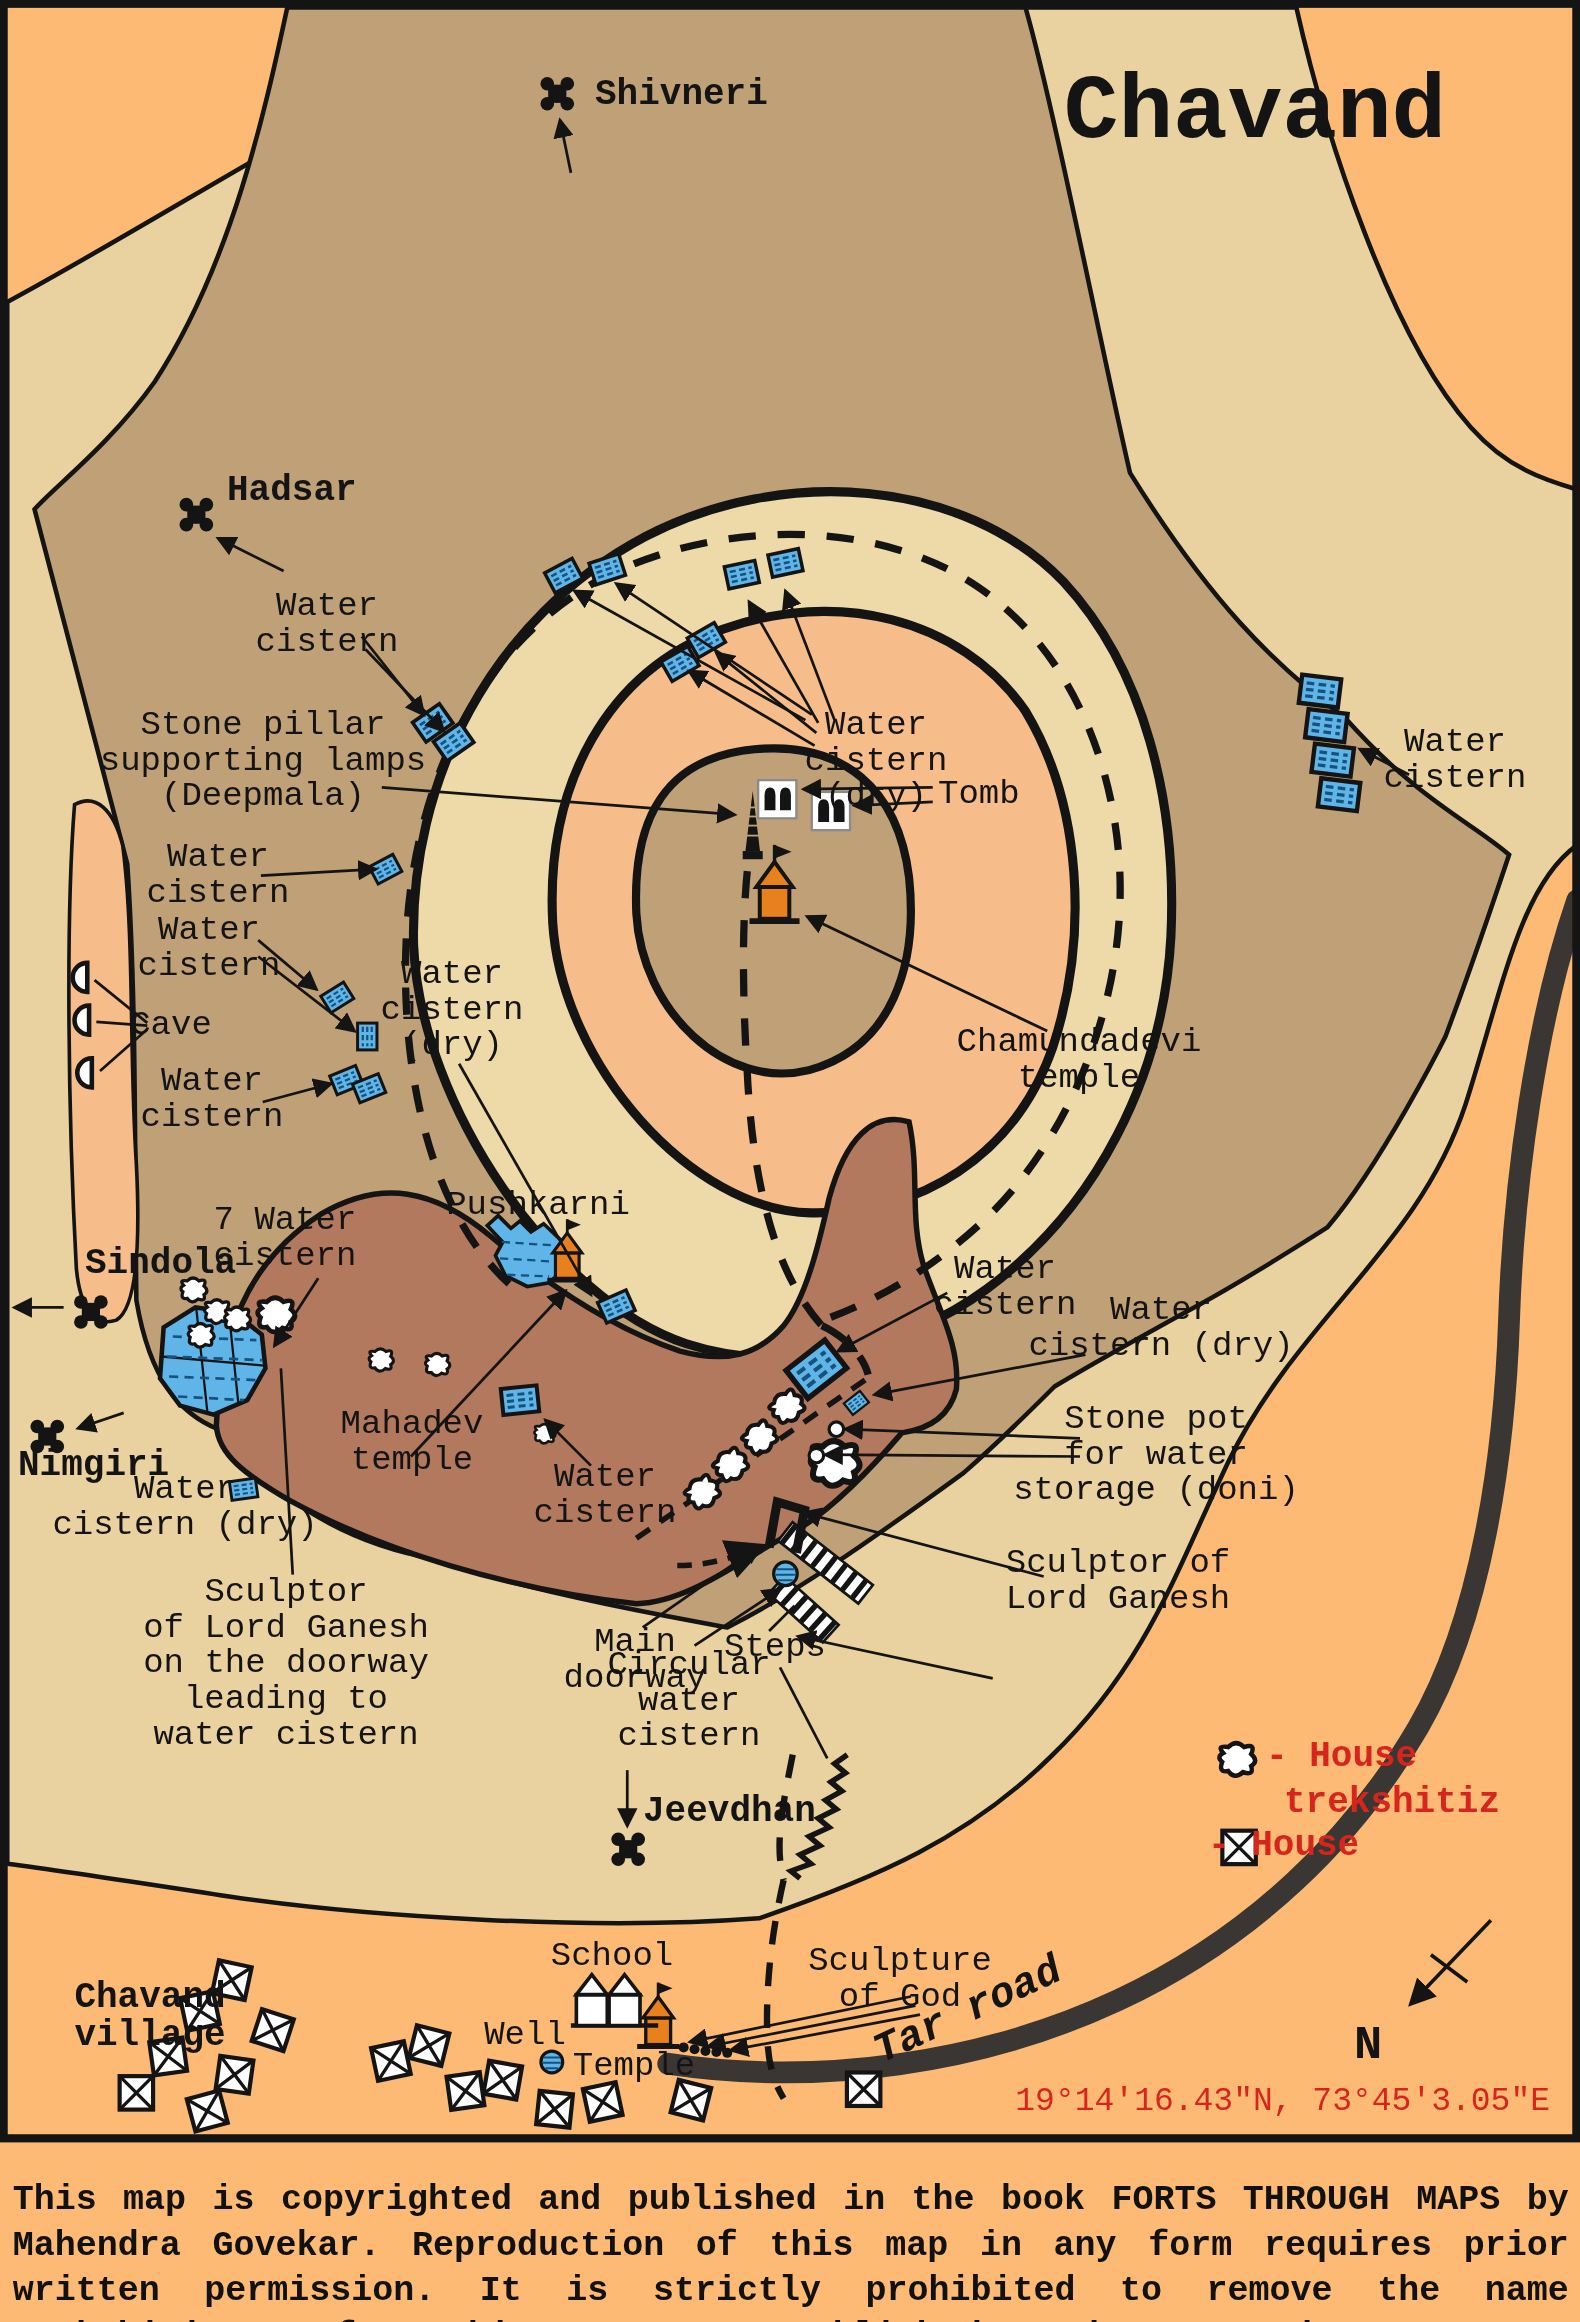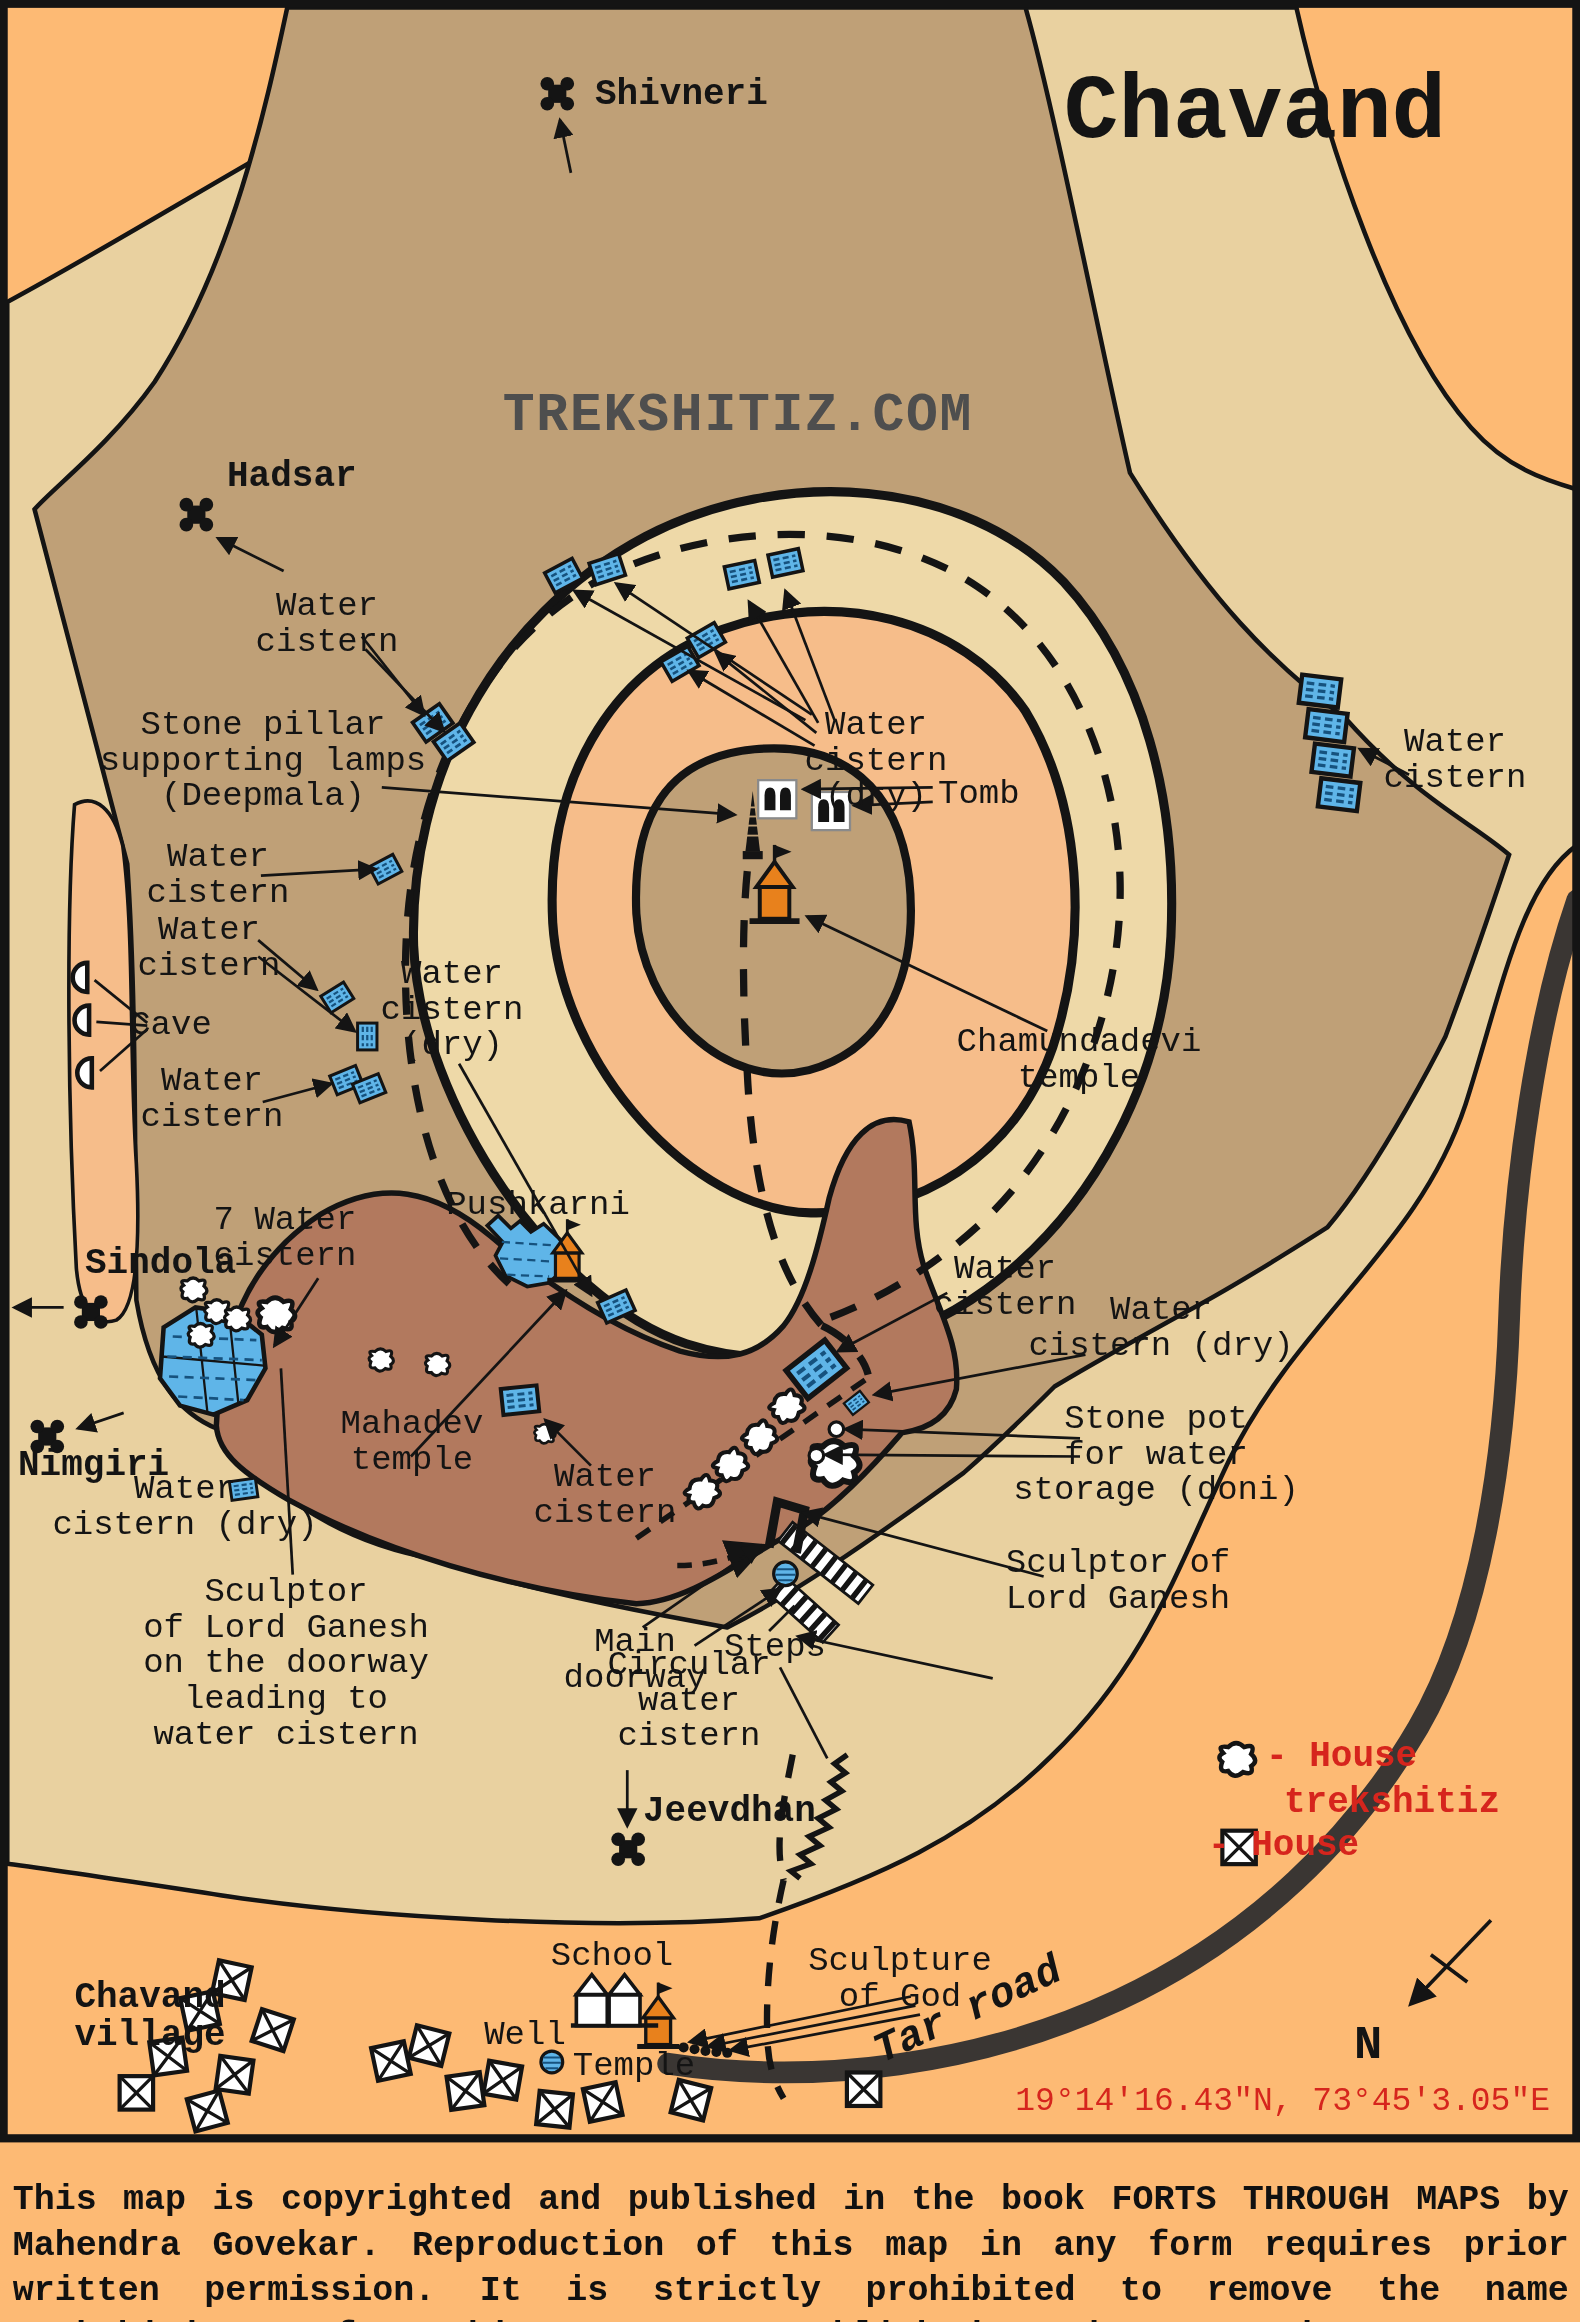--- a/index.html
+++ b/index.html
@@ -286,22 +286,21 @@
     <path d="M690,1947 L690,2008" marker-end="url(#ah)"></path>
     <path d="M70,1438 L16,1438" marker-end="url(#ah)"></path>
     <path d="M136,1554 L86,1571" marker-end="url(#ah)"></path>
   </g>
 
   <rect x="4" y="4" width="1730" height="2348" fill="none" stroke="#141414" stroke-width="9"></rect>
 </svg>
 
 <div class="lbl b al" style="left:595px;top:95px;font-size:36px;">Shivneri</div>
 <div class="lbl b" style="left:1255px;top:113px;font-size:91px;">Chavand</div>
-<div class="lbl b gray" style="left:738px;top:417px;font-size:53px;letter-spacing:1.8px;">TREKSHITIZ.COM</div>
-<div class="lbl b al" style="left:227px;top:477px;font-size:36px;">Hadsar</div>
+<div class="lbl b al" style="left:227px;top:491px;font-size:36px;">Hadsar</div>
 <div class="lbl" style="left:327px;top:625px;">Water
 cistern</div>
 <div class="lbl" style="left:263px;top:762px;">Stone pillar
 supporting lamps
 (Deepmala)</div>
 <div class="lbl" style="left:218px;top:876px;">Water
 cistern</div>
 <div class="lbl" style="left:209px;top:949px;">Water
 cistern</div>
 <div class="lbl" style="left:171px;top:1026px;">Cave</div>

